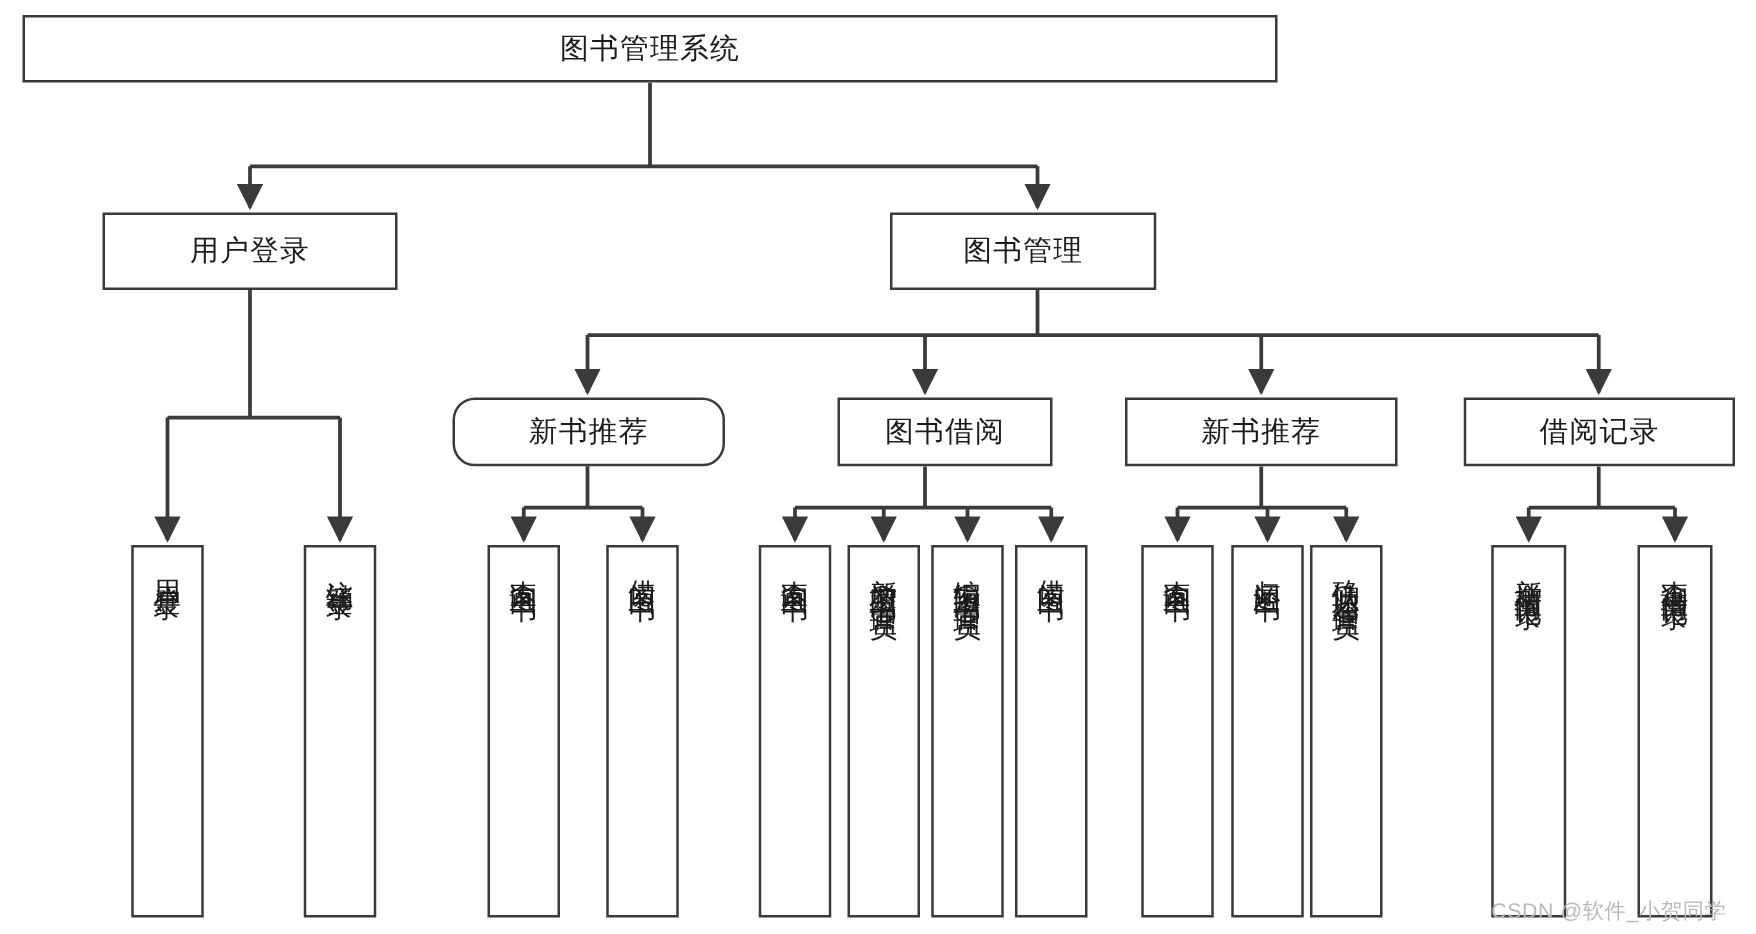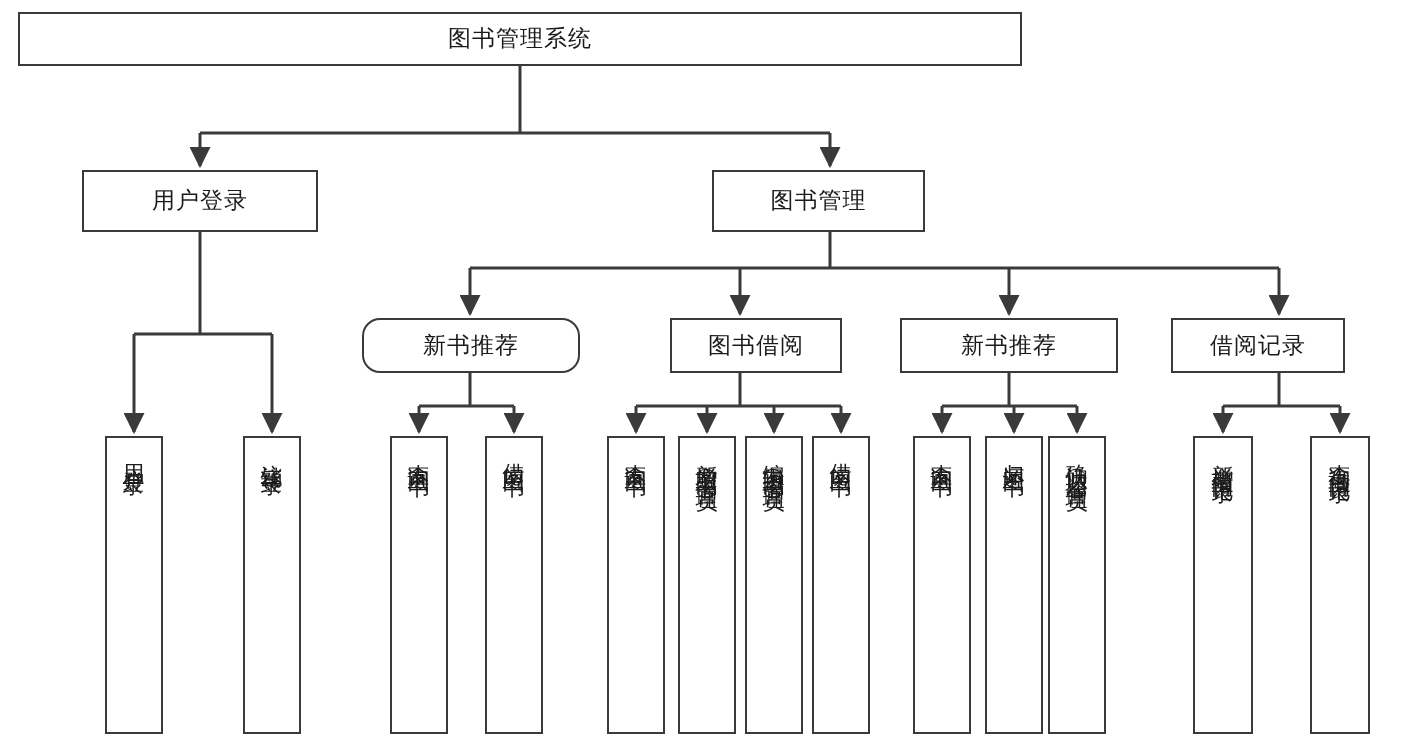--- a/index.html
+++ b/index.html
@@ -131,21 +131,21 @@
 
   <div class="node node-h" style="left:362px; top:318px; width:218px; height:55px;border-radius:18px;">
     <span class="label">新书推荐</span>
   </div>
   <div class="node node-h" style="left:670px; top:318px; width:172px; height:55px;">
     <span class="label">图书借阅</span>
   </div>
   <div class="node node-h" style="left:900px; top:318px; width:218px; height:55px;">
     <span class="label">新书推荐</span>
   </div>
-  <div class="node node-h" style="left:1171px; top:318px; width:174px; height:55px;">
+  <div class="node node-h" style="left:1171px; top:318px; width:217px; height:55px;">
     <span class="label">借阅记录</span>
   </div>
 
   <div class="node node-v" style="left:105px; top:436px; width:58px; height:298px;">
     <span class="label">用户登录</span>
   </div>
   <div class="node node-v" style="left:243px; top:436px; width:58px; height:298px;">
     <span class="label">注销登录</span>
   </div>
   <div class="node node-v" style="left:390px; top:436px; width:58px; height:298px;">
@@ -175,14 +175,15 @@
   <div class="node node-v" style="left:1048px; top:436px; width:58px; height:298px;">
     <span class="label">确认归还（管理员）</span>
   </div>
   <div class="node node-v" style="left:1193px; top:436px; width:60px; height:298px;">
     <span class="label">新增借阅记录</span>
   </div>
   <div class="node node-v" style="left:1310px; top:436px; width:60px; height:298px;">
     <span class="label">查询借阅记录</span>
   </div>
 
+  <div class="watermark" style="left:1193px; top:717px;">CSDN @软件_小贺同学</div>
 
 </div>
 
 </body></html>

